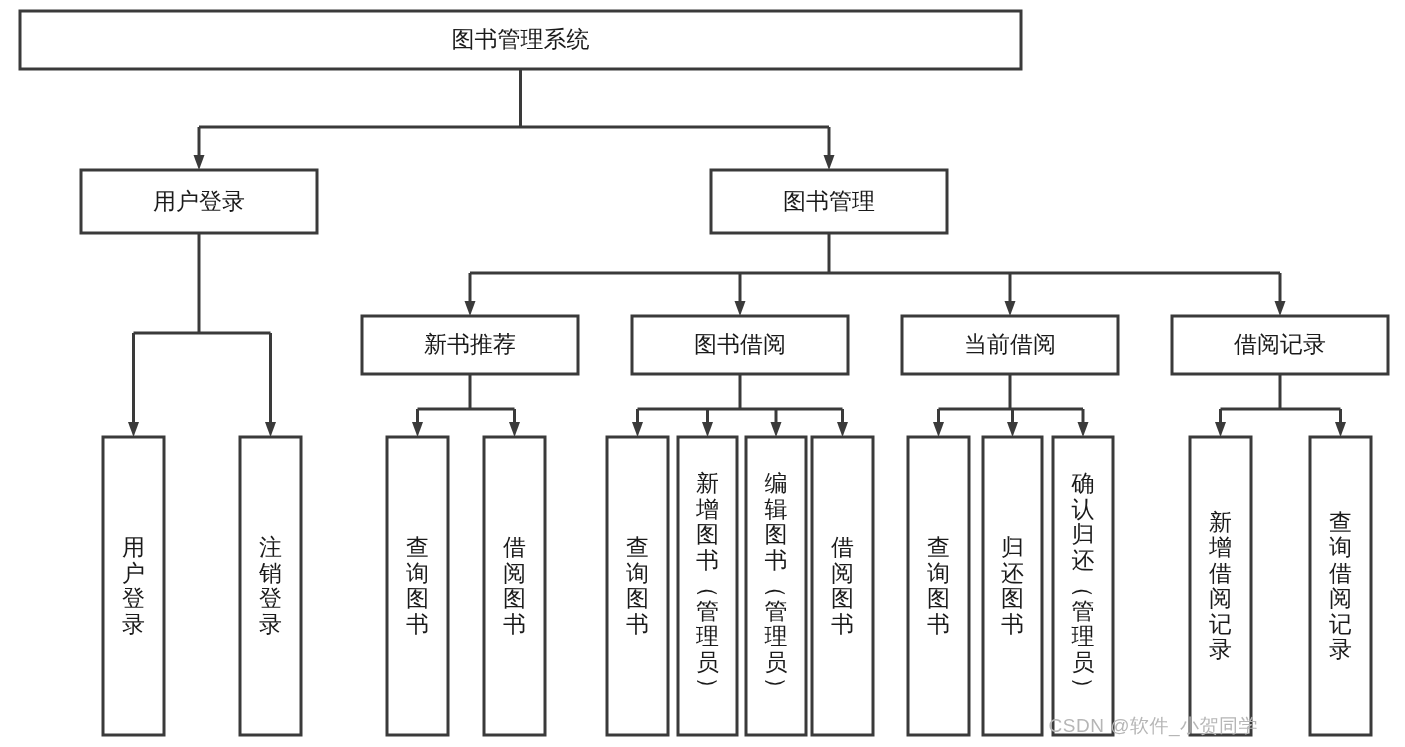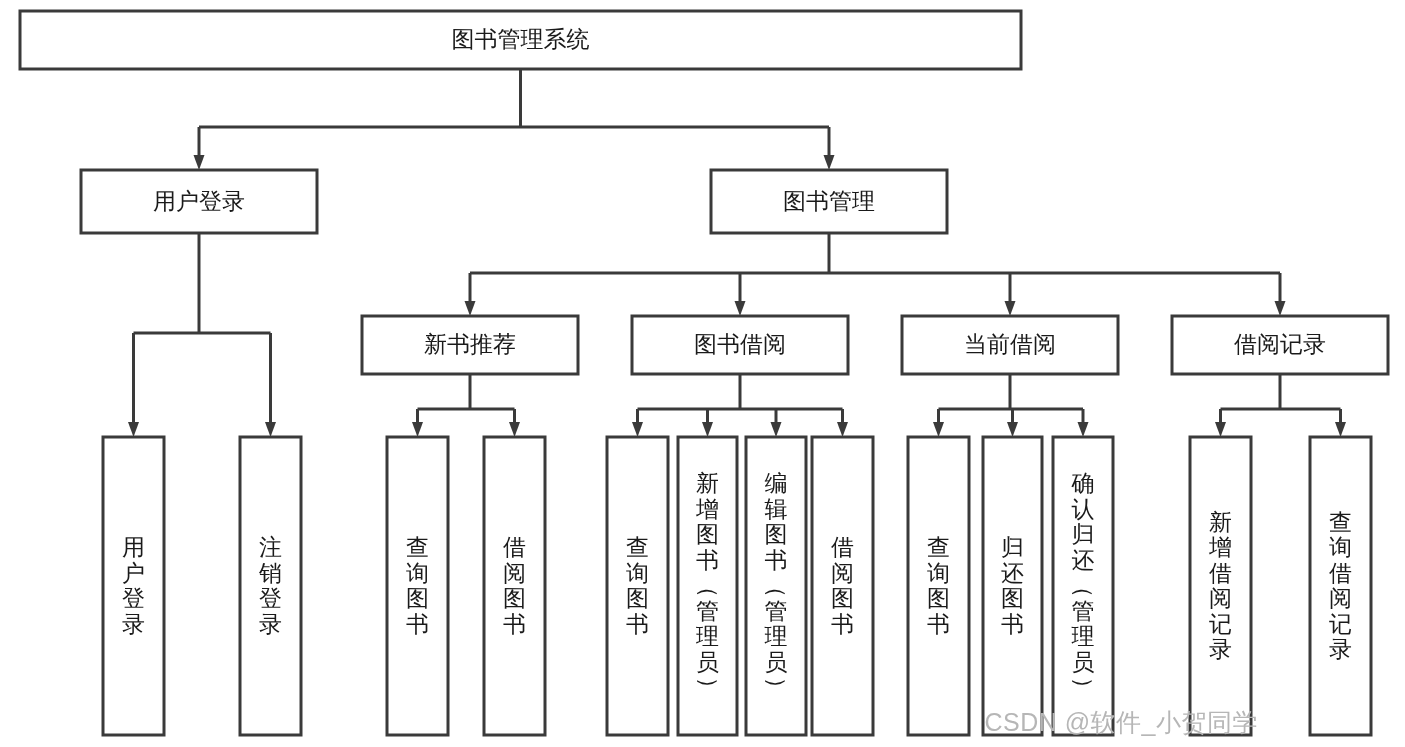--- a/index.html
+++ b/index.html
@@ -56,21 +56,21 @@
     font-family: "Liberation Sans", "DejaVu Sans", sans-serif;
     font-size: 23px;
     fill: #1a1a1a;
     text-anchor: middle;
   }
   .watermark {
     position: absolute;
     right: 12px;
     bottom: 8px;
     font-family: "Liberation Sans", "DejaVu Sans", sans-serif;
-    font-size: 25px;
+    font-size: 19px;
     color: #b6b6b6;
     letter-spacing: 0.5px;
     white-space: nowrap;
     user-select: none;
   }
 </style>
 </head>
 <body>
 
 <div id="diagram-root">

